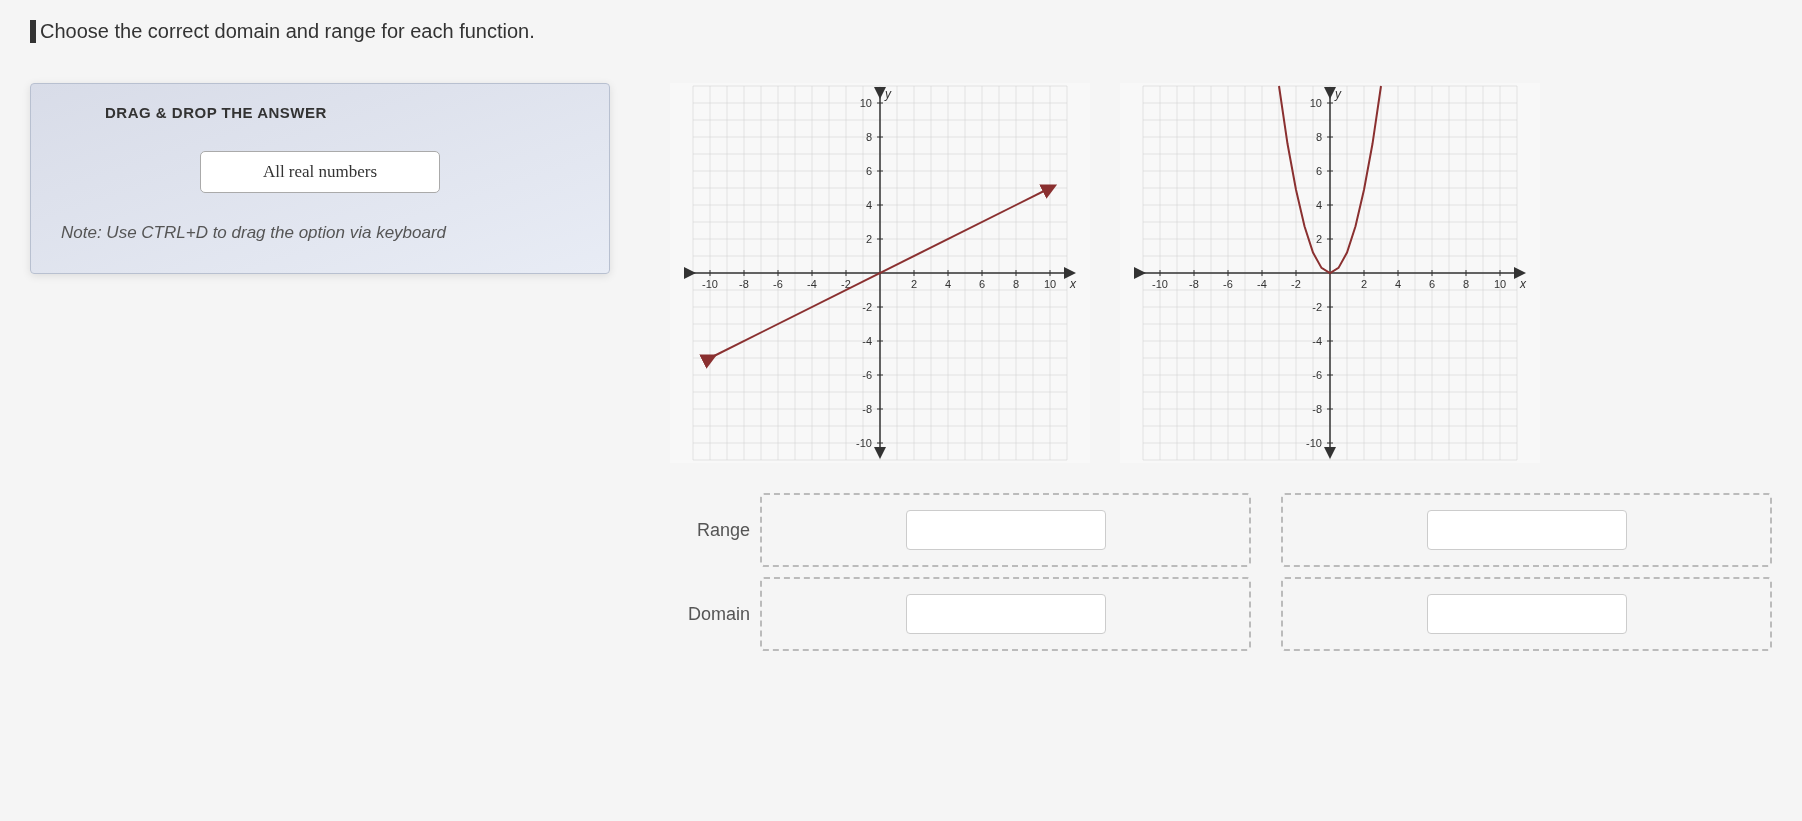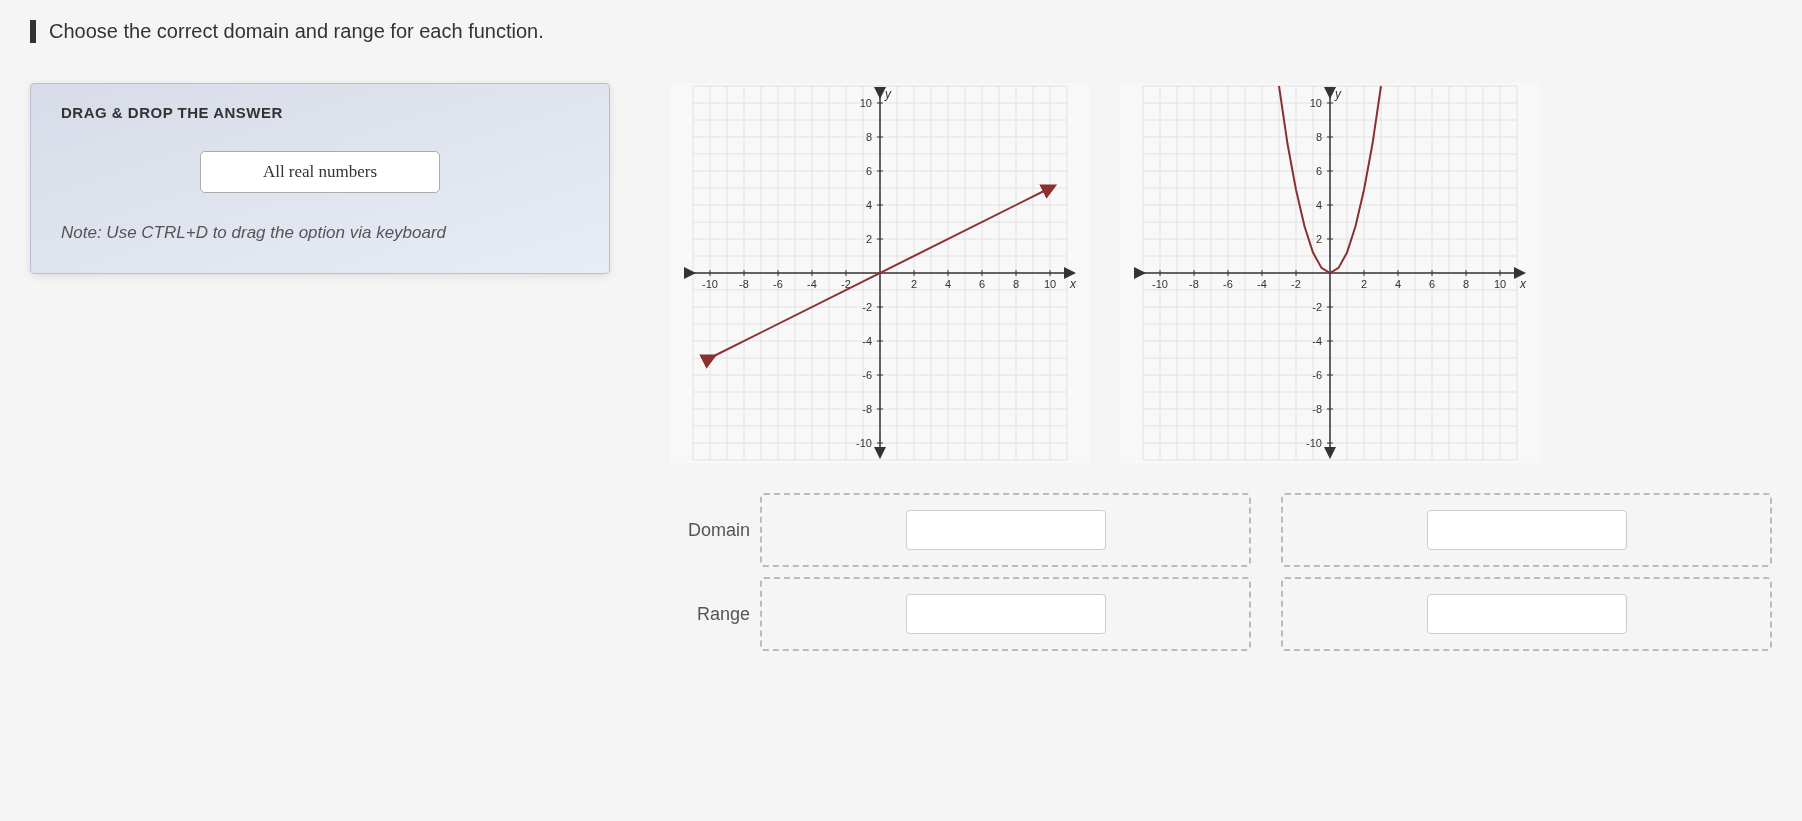--- a/index.html
+++ b/index.html
@@ -8,41 +8,42 @@
       background: #f5f5f5;
       padding: 20px 30px;
       width: 1802px;
       min-height: 821px;
     }
     .question-text {
       font-size: 20px;
       color: #333;
       margin-bottom: 40px;
       border-left: 6px solid #333;
-      padding-left: 13px;
+      padding-left: 4px;
     }
     .main-layout {
       display: flex;
       gap: 60px;
       align-items: flex-start;
     }
     .answer-panel {
       background: linear-gradient(to bottom right, #d8dce8, #e8ecf5);
       border: 1px solid #b8c0d0;
       border-radius: 4px;
       padding: 20px 30px 30px 30px;
       width: 580px;
       box-shadow: 0 2px 8px rgba(0,0,0,0.1);
     }
     .panel-title {
       font-size: 15px;
       font-weight: bold;
       color: #333;
       letter-spacing: 0.5px;
       margin-bottom: 30px;
+      margin-left: 44px;
     }
     .option-list {
       display: flex;
       flex-direction: column;
       gap: 6px;
       align-items: center;
       margin-bottom: 30px;
     }
     .option-item {
       background: #fff;
@@ -338,32 +339,32 @@
             <text x="202" y="58" font-size="11" text-anchor="end" fill="#333">8</text>
             <line x1="207" y1="20" x2="213" y2="20" stroke="#333" stroke-width="1"></line>
             <text x="202" y="24" font-size="11" text-anchor="end" fill="#333">10</text>
           </g>
         <path id="parabola" stroke="#8a3030" stroke-width="2" fill="none" d="M159,3 L167.5,60.80000000000001 L176,106.69999999999999 L184.5,143.25 L193,169.6 L201.5,184.9 L210,190 L218.5,184.9 L227,169.6 L235.5,143.25 L244,106.69999999999999 L252.5,60.80000000000001 L261,3"></path>
       </svg>
     </div>
 
     <div class="drop-area">
       <div class="drop-row">
-        <div class="drop-label">Domain</div>
+        <div class="drop-label">Range</div>
         <div class="drop-zones">
           <div class="drop-zone">
             <div class="drop-target"></div>
           </div>
           <div class="drop-zone">
             <div class="drop-target"></div>
           </div>
         </div>
       </div>
       <div class="drop-row">
-        <div class="drop-label">Range</div>
+        <div class="drop-label">Domain</div>
         <div class="drop-zones">
           <div class="drop-zone">
             <div class="drop-target"></div>
           </div>
           <div class="drop-zone">
             <div class="drop-target"></div>
           </div>
         </div>
       </div>
     </div>

